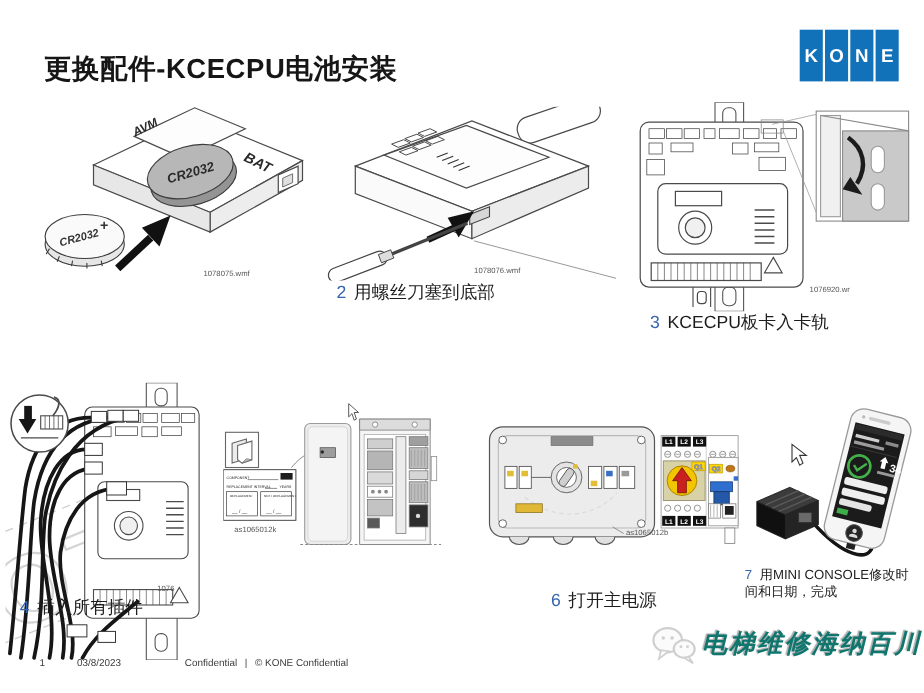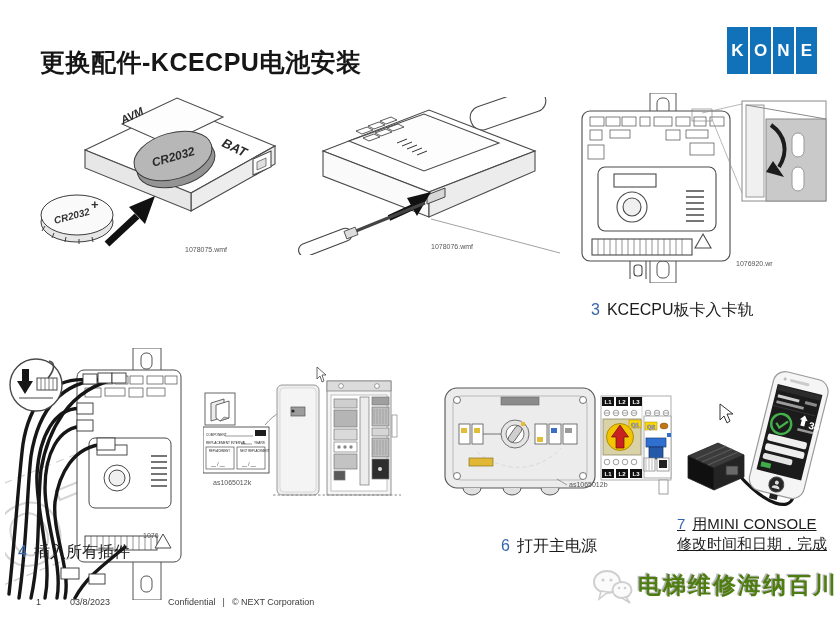--- a/index.html
+++ b/index.html
@@ -7,27 +7,27 @@
          font-family:"Liberation Sans",sans-serif;}
   .title{position:absolute;left:40px;top:24px;font-size:25px;font-weight:bold;color:#161616;letter-spacing:.5px;margin-top:22px;}
   .logo{position:absolute;left:727px;top:27px;display:flex;gap:2px;}
   .logo .tile{width:21px;height:47px;background:#1272b9;color:#fff;font-weight:bold;font-size:17px;
               display:flex;align-items:center;justify-content:center;}
   .fig{position:absolute;}
   svg{font-family:"Liberation Sans",sans-serif;}
   .cap{position:absolute;font-size:16px;color:#1c1c1c;white-space:nowrap;}
   .cap .num{color:#3565ad;}
   .cap .num.sp{margin-right:7px;}
-  .cap.c7{white-space:normal;width:150px;font-size:15px;line-height:1.35;text-decoration:underline;}
+  .cap.c7{white-space:normal;width:150px;font-size:12px;line-height:1.35;}
   .figlabel{position:absolute;font-size:7px;color:#555;}
   .footer-item{position:absolute;top:597px;font-size:9px;color:#3c3c3c;}
   .conf{display:flex;gap:7px;}
   .stamp-icon{position:absolute;left:591px;top:568px;}
-  .stamp-text{position:absolute;left:638px;top:570px;font-size:23px;font-weight:bold;color:#4d7c0f;
-              text-shadow:-1.5px -1.5px 1px #ababab,1px 1px 0 #ffffff;letter-spacing:2px;}
+  .stamp-text{position:absolute;left:638px;top:570px;font-size:23px;font-weight:bold;color:#0f766e;
+              text-shadow:-1.5px -1.5px 1px #ababab,1px 1px 0 #ffffff;letter-spacing:2px;font-style:italic;}
 </style>
 </head>
 <body>
 
 <div class="slide">
 
   <div class="title">更换配件-KCECPU电池安装</div>
   <div class="logo">
     <div class="tile">K</div>
     <div class="tile">O</div>
@@ -420,39 +420,42 @@
         <g>
           <circle cx="112" cy="126" r="7.5" fill="#262626" stroke="#4a4a4a"></circle>
           <circle cx="112" cy="124" r="2" fill="#dcdcdc"></circle>
           <path d="M108,130 a4,3 0 0 1 8,0" fill="#dcdcdc"></path>
         </g>
         <rect x="108" y="136" width="8" height="5" fill="#222"></rect>
       </g>
     </svg>
   </div>
 
-  <div class="cap" style="left:591px;top:300px">
+  <div class="cap" style="left:306px;top:256px">
+    <span class="num sp">2</span><span>用螺丝刀塞到底部</span>
+  </div>
+  <div class="cap" style="left:591px;top:283px">
     <span class="num sp">3</span><span>KCECPU板卡入卡轨</span>
   </div>
   <div class="cap" style="left:18px;top:542px">
     <span class="num sp">4</span><span>插入所有插件</span>
   </div>
   <div class="cap" style="left:501px;top:536px">
     <span class="num sp">6</span><span>打开主电源</span>
   </div>
   <div class="cap c7" style="left:677px;top:514px">
     <span class="num sp">7</span><span>用MINI CONSOLE修改时间和日期，完成</span>
   </div>
 
   <div class="footer-item" style="left:36px">1</div>
   <div class="footer-item" style="left:70px">03/8/2023</div>
   <div class="footer-item conf" style="left:168px">
     <span>Confidential</span>
     <span>|</span>
-    <span>© NEXT Corporation</span>
+    <span>© KONE Confidential</span>
   </div>
 
   <div class="stamp-icon">
     <svg width="44" height="38" viewBox="0 0 44 38">
       <g stroke="#cfcfcf" stroke-width="2" fill="#fbfbfb">
         <ellipse cx="16" cy="14" rx="13" ry="11"></ellipse>
         <polygon points="10,23 8,31 17,24" stroke-width="1.5"></polygon>
         <ellipse cx="31" cy="22" rx="9.5" ry="8"></ellipse>
         <polygon points="35,29 39,35 31,30" stroke-width="1.5"></polygon>
       </g>

